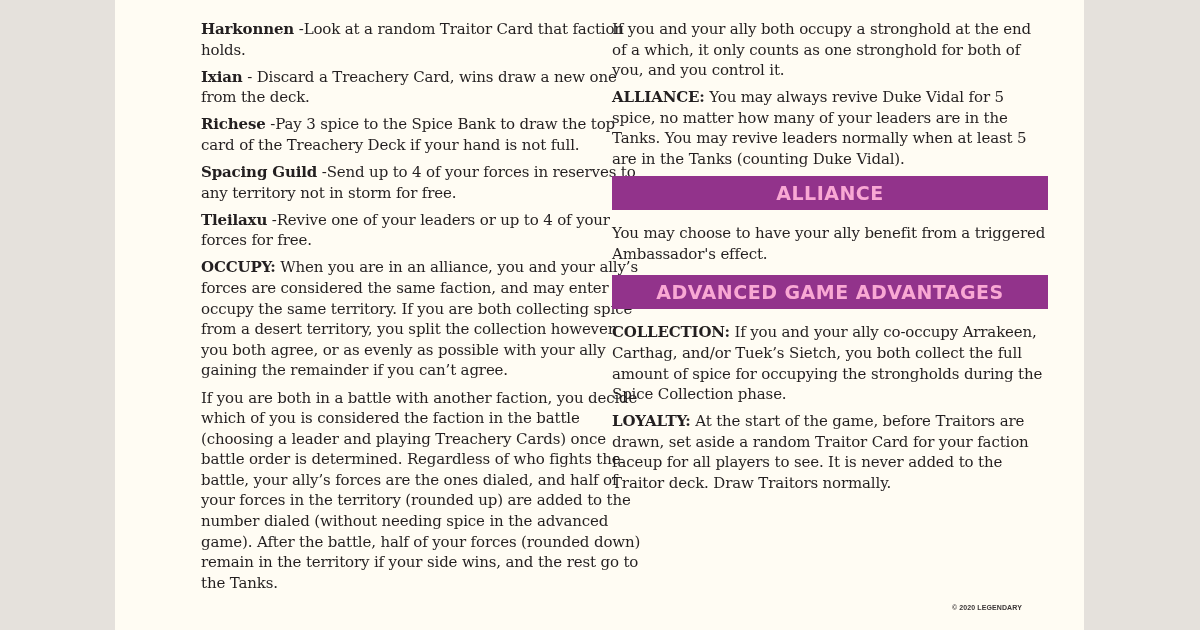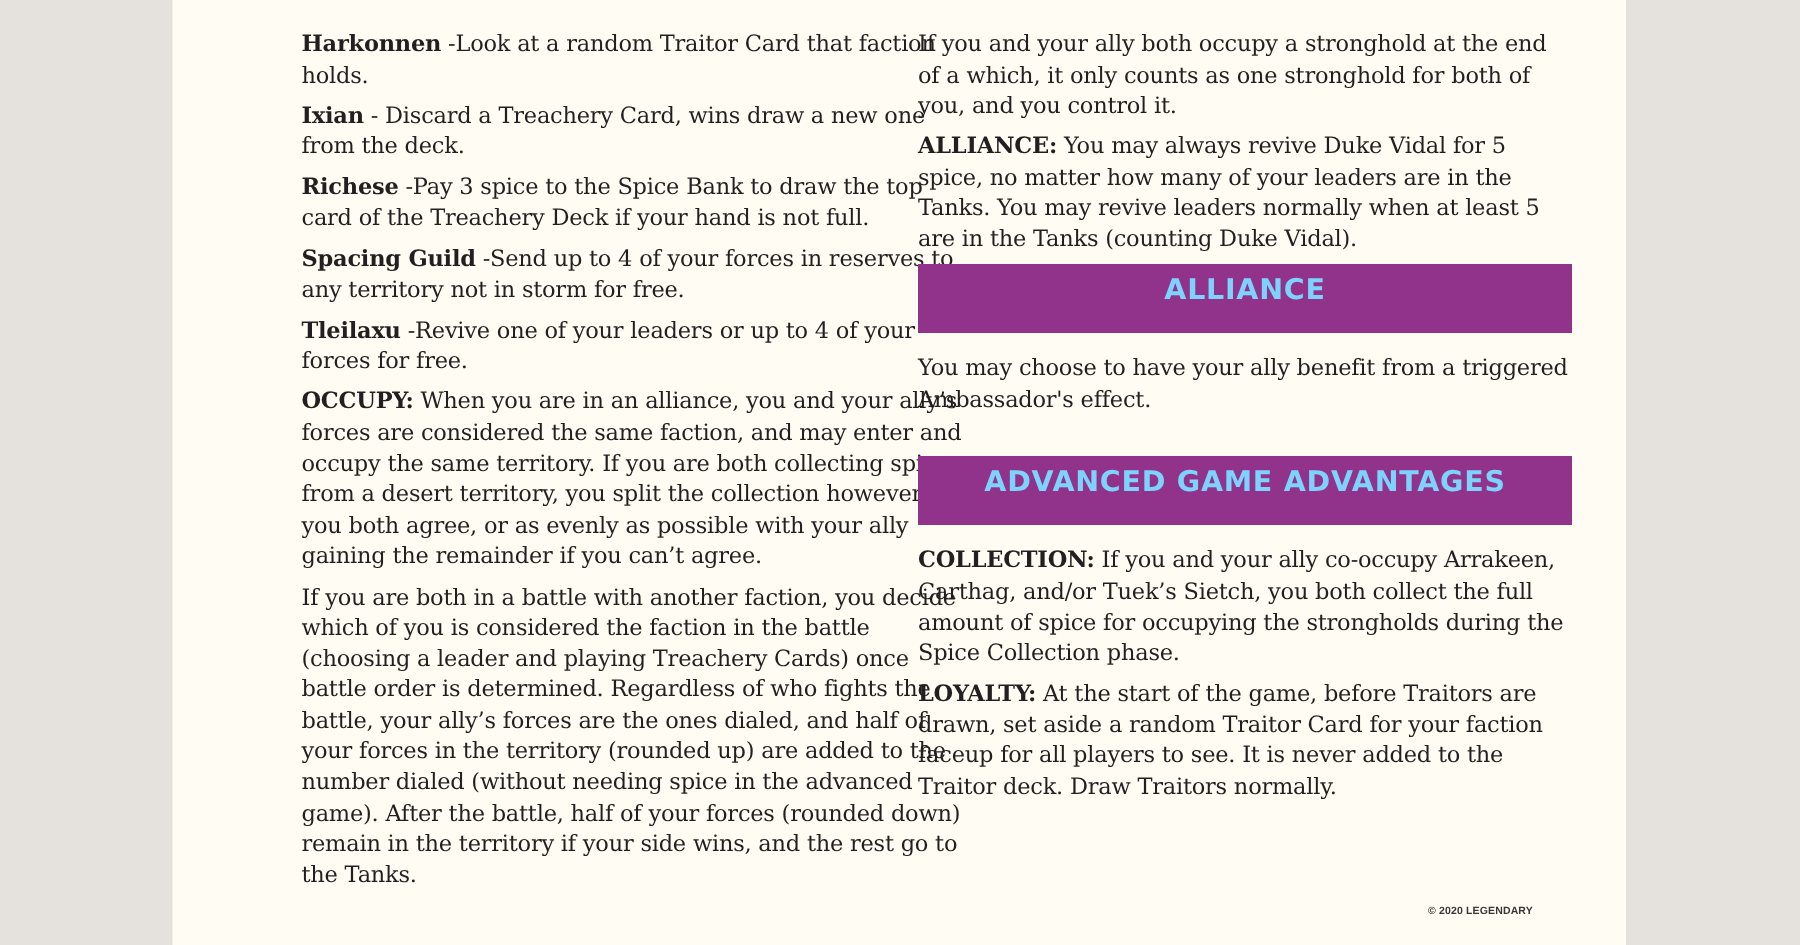--- a/index.html
+++ b/index.html
@@ -20,27 +20,27 @@
       line-height: 20.6px;
       color: #231f20;
       letter-spacing: -0.15px;
     }
     .col-left { left: 38px; width: 440px; margin-left: 48px; }
     .col-right { left: 497px; width: 436px; }
     .para { margin: 0 0 6.5px 0; }
     .para b { font-weight: bold; }
     .bar {
       background: #92338b;
-      color: #7dd3fc;
+      color: #f9a8d4;
       font-family: "DejaVu Sans", "Liberation Sans", sans-serif;
       font-weight: bold;
       font-size: 19px;
       letter-spacing: 0.5px;
       text-align: center;
-      height: 46px; line-height: 34px;
+      height: 34px; line-height: 34px;
       margin: 6px 0 13px 0;
     }
     .copyright {
       position: absolute; left: 837px; top: 604px;
       font-family: "Liberation Sans", sans-serif;
       font-size: 7px; font-weight: bold;
       color: #3a3536;
       letter-spacing: 0.1px;
     }
   </style>
@@ -58,19 +58,19 @@
     <p class="para"><span>If you are both in a battle with another faction, you decide which of you is considered the faction in the battle (choosing a leader and playing Treachery Cards) once battle order is determined.  Regardless of who fights the battle, your ally’s forces are the ones dialed, and half of your forces in the territory (rounded up) are added to the number dialed (without needing spice in the advanced game).  After the battle, half of your forces (rounded down) remain in the territory if your side wins, and the rest go to the Tanks.</span></p>
   </div>
 
   <div class="col col-right">
     <p class="para"><span>If you and your ally both occupy a stronghold at the end of a which, it only counts as one stronghold for both of you, and you control it.</span></p>
     <p class="para"><b>ALLIANCE:</b><span> </span><span>You may always revive Duke Vidal for 5 spice, no matter how many of your leaders are in the Tanks.  You may revive leaders normally when at least 5 are in the Tanks (counting Duke Vidal).</span></p>
 
     <div class="bar">ALLIANCE</div>
     <p class="para"><span>You may choose to have your ally benefit from a triggered Ambassador's effect.</span></p>
 
-    <div class="bar" style="margin-top:28px;">ADVANCED GAME ADVANTAGES</div>
+    <div class="bar" style="margin-top:11px;">ADVANCED GAME ADVANTAGES</div>
     <p class="para"><b>COLLECTION:</b><span> </span><span>If you and your ally co-occupy Arrakeen, Carthag, and/or Tuek’s Sietch, you both collect the full amount of spice for occupying the strongholds during the Spice Collection phase.</span></p>
     <p class="para"><b>LOYALTY:</b><span> </span><span>At the start of the game, before Traitors are drawn, set aside a random Traitor Card for your faction faceup for all players to see.  It is never added to the Traitor deck.  Draw Traitors normally.</span></p>
   </div>
 
   <div class="copyright">© 2020 LEGENDARY</div>
 </div>
 
 </body></html>

